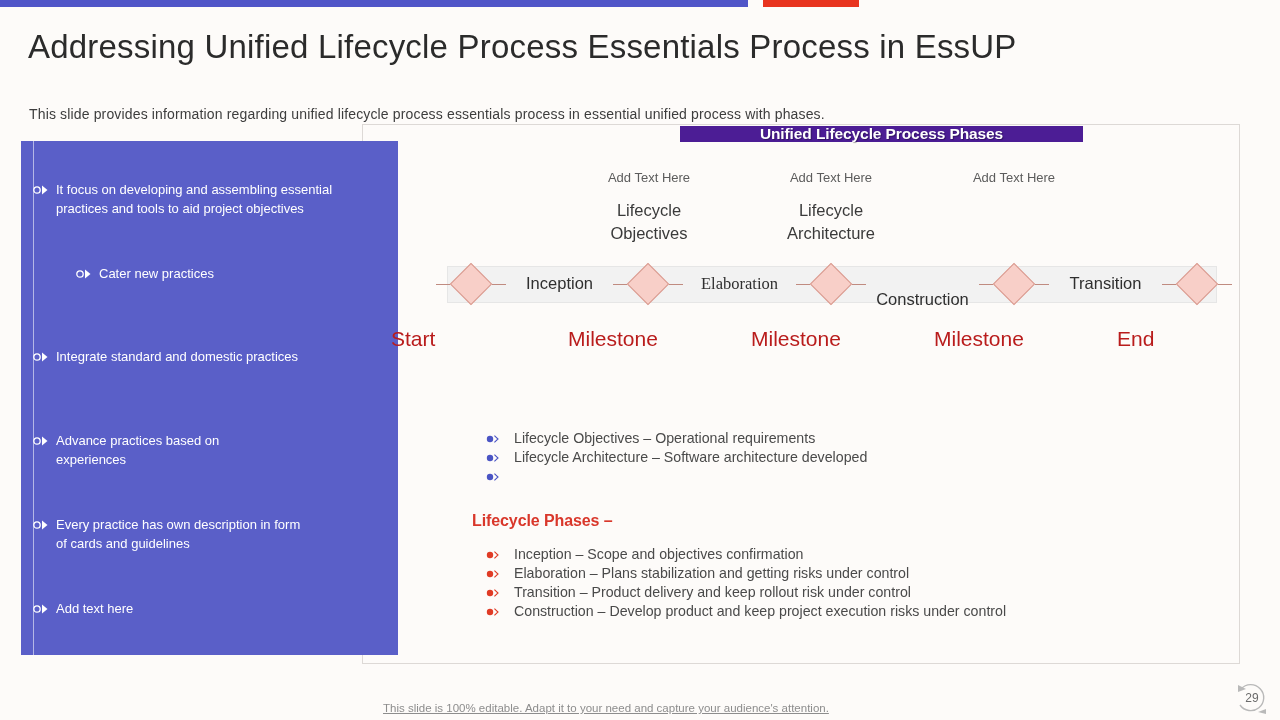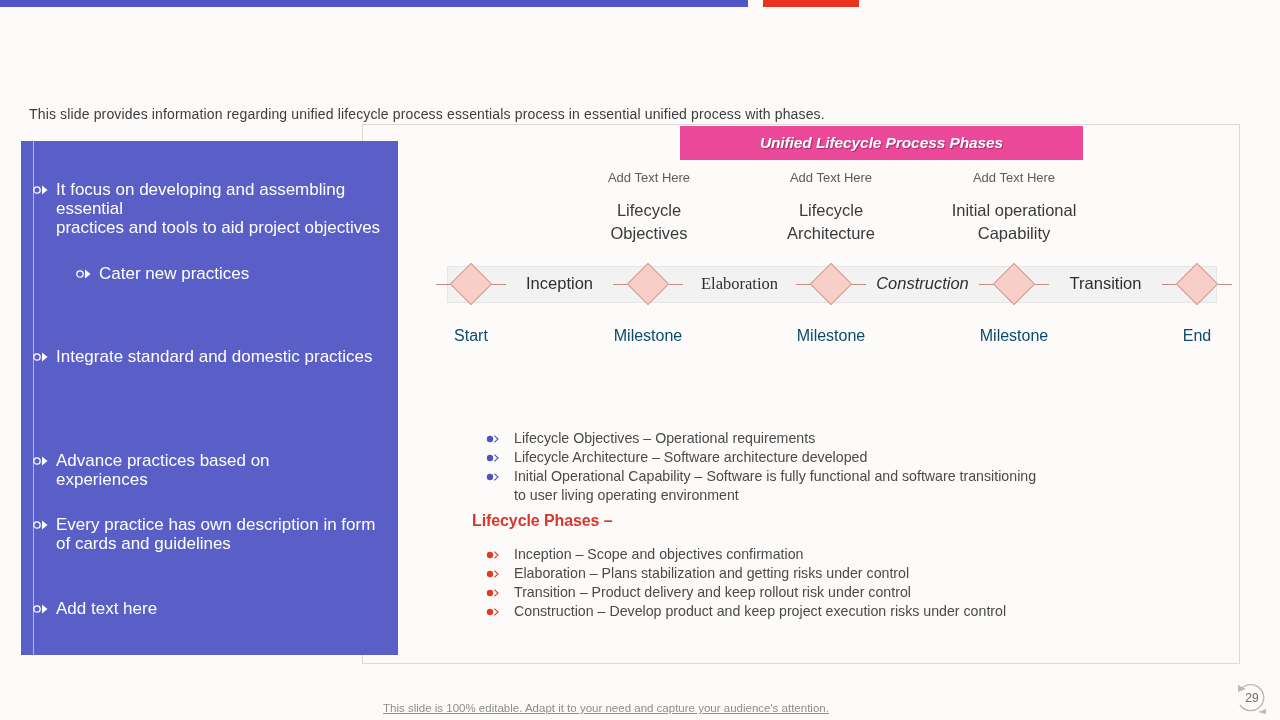--- a/index.html
+++ b/index.html
@@ -50,36 +50,36 @@
   .left-panel-rule {
     position: absolute; left: 33px; top: 141px;
     width: 1px; height: 514px; background: rgba(255,255,255,.55);
   }
   .left-list {
     position: absolute; left: 33px; top: 170px; width: 370px;
   }
   .lp-item {
     position: relative;
     display: flex; align-items: flex-start;
-    color: #ffffff; font-size: 17px; line-height: 19px;
+    color: #ffffff; font-size: 13px; line-height: 19px;
     padding-left: 23px;
   }
   .lp-bullet {
     position: absolute; left: 0; top: 4px;
     width: 18px; height: 12px;
     display: block;
   }
   .lp-text { white-space: pre-line; }
 
   
   .banner {
     position: absolute; left: 680px; top: 126px;
-    width: 403px; height: 34px;
-    background: #ec4899;
-    display: flex; align-items: center; justify-content: center; font-style: italic;
+    width: 403px; height: 16px;
+    background: #4c1d95;
+    display: flex; align-items: center; justify-content: center;
   }
   .banner-text {
     color: #fff; font-size: 15.5px; font-weight: bold; letter-spacing: -.1px;
     text-shadow: 1px 1px 1px rgba(0,0,0,.35);
   }
 
   
   .cap-col { position: absolute; text-align: center; }
   .cap-small {
     font-size: 13px; color: #5c5c5c; line-height: 16px;
@@ -101,22 +101,22 @@
     transform: rotate(45deg);
   }
   .tl-connector {
     position: absolute; height: 1px; background: #c08b80;
   }
   .tl-phase {
     position: absolute; text-align: center;
     font-size: 16.5px; color: #2f2f2f;
   }
   .tl-milestone {
-    position: absolute; text-align: center;
-    font-size: 16px; color: #0c4a6e;
+    position: absolute; text-align: left;
+    font-size: 21px; color: #b91c1c;
   }
 
   
   .blist { position: absolute; }
   .blist .brow {
     position: relative; padding-left: 44px;
     font-size: 14.2px; line-height: 19px; color: #4a4a4a;
     white-space: pre-line;
   }
   .bmark {
@@ -146,20 +146,21 @@
   }
 </style>
 </head>
 <body>
 
 <div id="slide">
 
   <div class="topbar-blue"></div>
   <div class="topbar-red"></div>
 
+  <div class="title">Addressing Unified Lifecycle Process Essentials Process in EssUP</div>
   <div class="subtitle">This slide provides information regarding unified lifecycle process essentials process in essential unified process with phases.</div>
 
   <div class="content-frame"></div>
 
   <div class="left-panel"></div>
   <div class="left-panel-rule"></div>
   <div class="left-list" id="left-list" style="top: 0px; left: 0px;">
       <div class="lp-item" style="position: absolute; left: 33px; top: 180px; width: 370px;">
         <svg class="lp-bullet" viewBox="0 0 18 12">
           <circle cx="4" cy="6" r="3.2" fill="none" stroke="#ffffff" stroke-width="1.3"></circle>
@@ -175,21 +176,21 @@
         </svg>
         <span class="lp-text">Cater new practices</span>
       </div>
       <div class="lp-item" style="position: absolute; left: 33px; top: 347px; width: 370px;">
         <svg class="lp-bullet" viewBox="0 0 18 12">
           <circle cx="4" cy="6" r="3.2" fill="none" stroke="#ffffff" stroke-width="1.3"></circle>
           <path d="M9 1.5 L14.5 6 L9 10.5 Z" fill="#ffffff"></path>
         </svg>
         <span class="lp-text">Integrate standard and domestic practices</span>
       </div>
-      <div class="lp-item" style="position: absolute; left: 33px; top: 451px; width: 370px;">
+      <div class="lp-item" style="position: absolute; left: 33px; top: 431px; width: 370px;">
         <svg class="lp-bullet" viewBox="0 0 18 12">
           <circle cx="4" cy="6" r="3.2" fill="none" stroke="#ffffff" stroke-width="1.3"></circle>
           <path d="M9 1.5 L14.5 6 L9 10.5 Z" fill="#ffffff"></path>
         </svg>
         <span class="lp-text">Advance practices based on
 experiences</span>
       </div>
       <div class="lp-item" style="position: absolute; left: 33px; top: 515px; width: 370px;">
         <svg class="lp-bullet" viewBox="0 0 18 12">
           <circle cx="4" cy="6" r="3.2" fill="none" stroke="#ffffff" stroke-width="1.3"></circle>
@@ -217,22 +218,20 @@
         <div class="cap-big">Lifecycle
 Objectives</div>
       </div>
       <div class="cap-col" style="left: 721px; top: 170px; width: 220px;">
         <div class="cap-small">Add Text Here</div>
         <div class="cap-big">Lifecycle
 Architecture</div>
       </div>
       <div class="cap-col" style="left: 904px; top: 170px; width: 220px;">
         <div class="cap-small">Add Text Here</div>
-        <div class="cap-big">Initial operational
-Capability</div>
       </div>
     </div>
 
   <div class="tl-bar"></div>
   <div id="timeline">
       <div class="tl-diamond" style="left: 456px; top: 269px;"></div>
       <div class="tl-diamond" style="left: 633px; top: 269px;"></div>
       <div class="tl-diamond" style="left: 816px; top: 269px;"></div>
       <div class="tl-diamond" style="left: 999px; top: 269px;"></div>
       <div class="tl-diamond" style="left: 1182px; top: 269px;"></div>
@@ -241,43 +240,42 @@
       <div class="tl-connector" style="left: 613px; top: 284px; width: 14px;"></div>
       <div class="tl-connector" style="left: 669px; top: 284px; width: 14px;"></div>
       <div class="tl-connector" style="left: 796px; top: 284px; width: 14px;"></div>
       <div class="tl-connector" style="left: 852px; top: 284px; width: 14px;"></div>
       <div class="tl-connector" style="left: 979px; top: 284px; width: 14px;"></div>
       <div class="tl-connector" style="left: 1035px; top: 284px; width: 14px;"></div>
       <div class="tl-connector" style="left: 1162px; top: 284px; width: 14px;"></div>
       <div class="tl-connector" style="left: 1218px; top: 284px; width: 14px;"></div>
       <div class="tl-phase" style="left: 469.5px; top: 274px; width: 180px;">Inception</div>
       <div class="tl-phase" style="left: 649.5px; top: 274px; width: 180px; font-family: Liberation Serif, serif;">Elaboration</div>
-      <div class="tl-phase" style="left: 832.5px; top: 274px; width: 180px; font-style: italic;">Construction</div>
+      <div class="tl-phase" style="left: 832.5px; top: 290px; width: 180px;">Construction</div>
       <div class="tl-phase" style="left: 1015.5px; top: 274px; width: 180px;">Transition</div>
       <div class="tl-milestone" style="left: 391px; top: 327px; width: 160px;">Start</div>
       <div class="tl-milestone" style="left: 568px; top: 327px; width: 160px;">Milestone</div>
       <div class="tl-milestone" style="left: 751px; top: 327px; width: 160px;">Milestone</div>
       <div class="tl-milestone" style="left: 934px; top: 327px; width: 160px;">Milestone</div>
       <div class="tl-milestone" style="left: 1117px; top: 327px; width: 160px;">End</div>
     </div>
 
   <div class="blist" id="blist-top" style="left:470px; top:429px; width:700px;">
       <div class="brow"><svg class="bmark" viewBox="0 0 14 10">
           <circle cx="4" cy="5" r="3.2" fill="#4a54c4"></circle>
           <path d="M8.4 1.6 L12 5 L8.4 8.4" fill="none" stroke="#4a54c4" stroke-width="1.1"></path>
         </svg><span>Lifecycle Objectives – Operational requirements</span></div>
       <div class="brow"><svg class="bmark" viewBox="0 0 14 10">
           <circle cx="4" cy="5" r="3.2" fill="#4a54c4"></circle>
           <path d="M8.4 1.6 L12 5 L8.4 8.4" fill="none" stroke="#4a54c4" stroke-width="1.1"></path>
         </svg><span>Lifecycle Architecture – Software architecture developed</span></div>
       <div class="brow"><svg class="bmark" viewBox="0 0 14 10">
           <circle cx="4" cy="5" r="3.2" fill="#4a54c4"></circle>
           <path d="M8.4 1.6 L12 5 L8.4 8.4" fill="none" stroke="#4a54c4" stroke-width="1.1"></path>
-        </svg><span>Initial Operational Capability – Software is fully functional and software transitioning
-to user living operating environment</span></div>
+        </svg></div>
     </div>
 
   <div class="section-head" style="left:472px; top:512px;">Lifecycle Phases –</div>
 
   <div class="blist" id="blist-bottom" style="left:470px; top:545px; width:700px;">
       <div class="brow"><svg class="bmark" viewBox="0 0 14 10">
           <circle cx="4" cy="5" r="3.2" fill="#e03b25"></circle>
           <path d="M8.4 1.6 L12 5 L8.4 8.4" fill="none" stroke="#e03b25" stroke-width="1.1"></path>
         </svg><span>Inception – Scope and objectives confirmation</span></div>
       <div class="brow"><svg class="bmark" viewBox="0 0 14 10">

